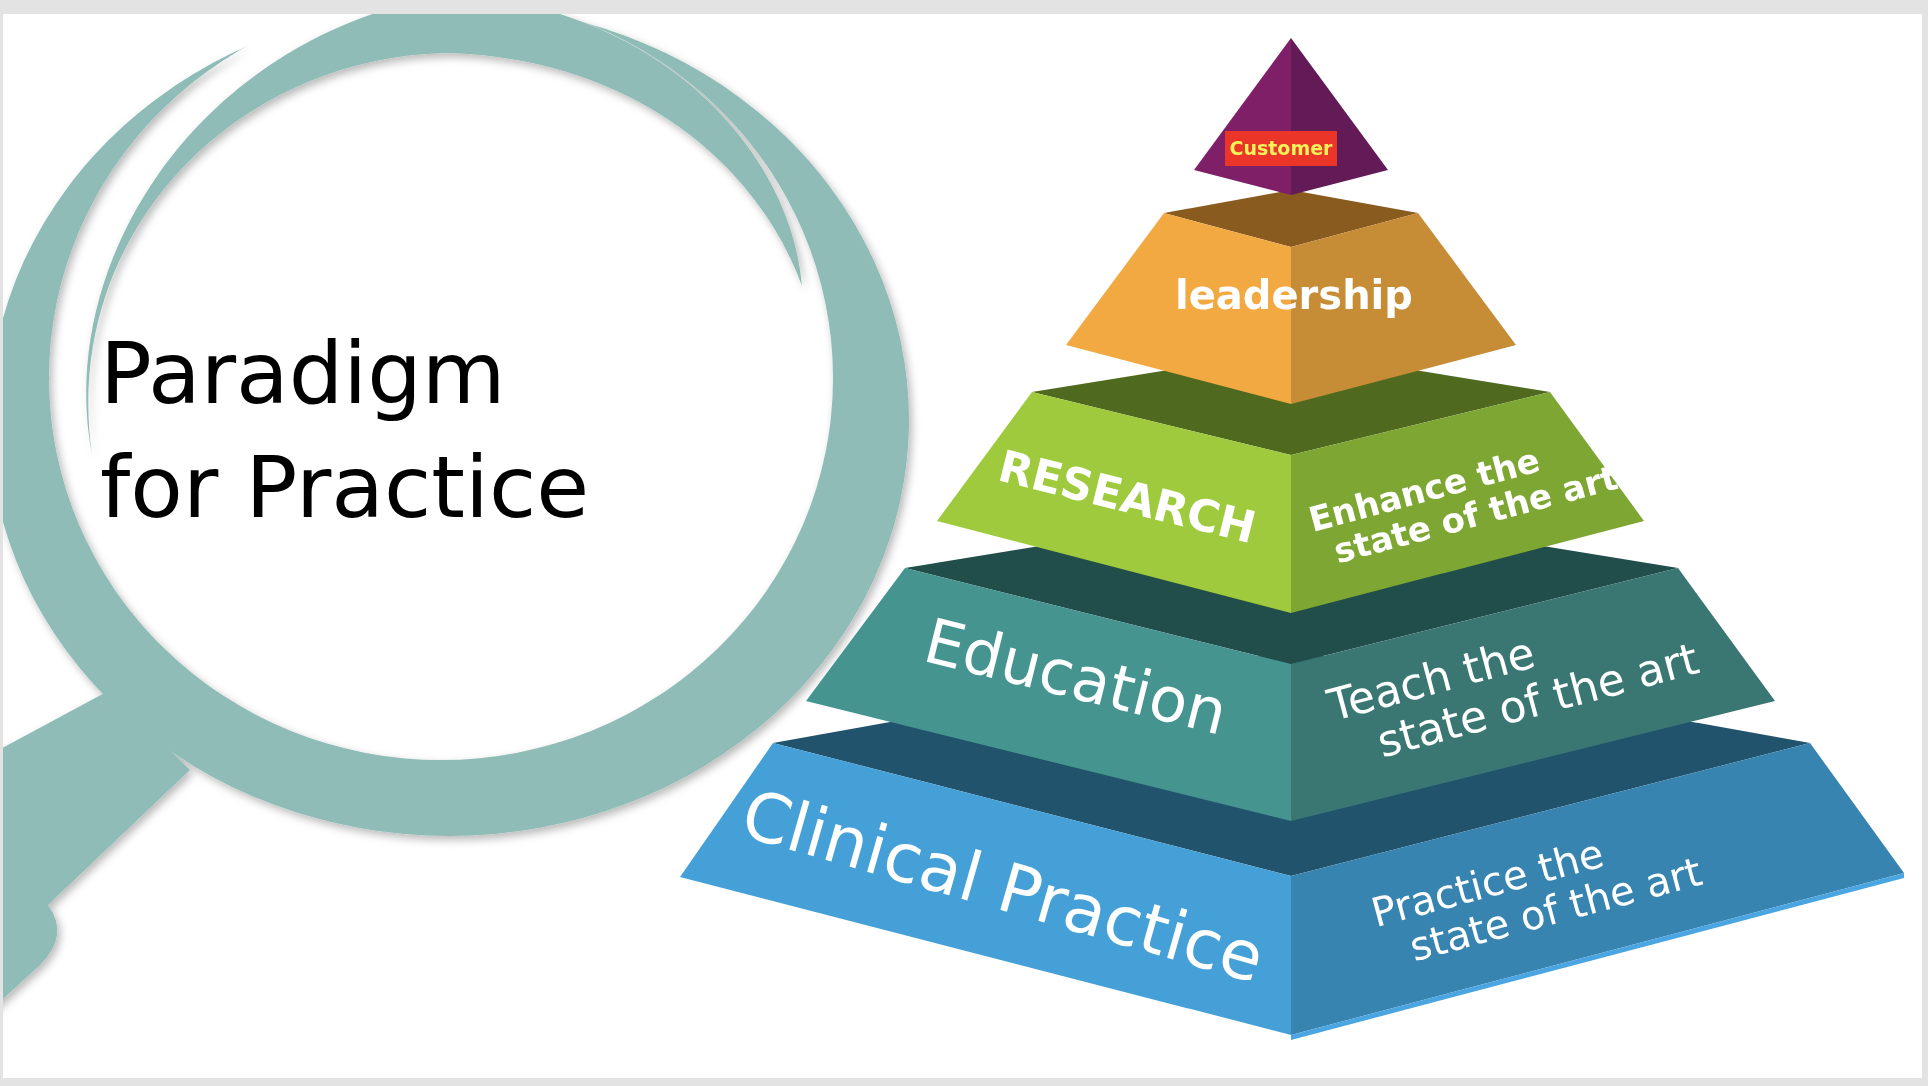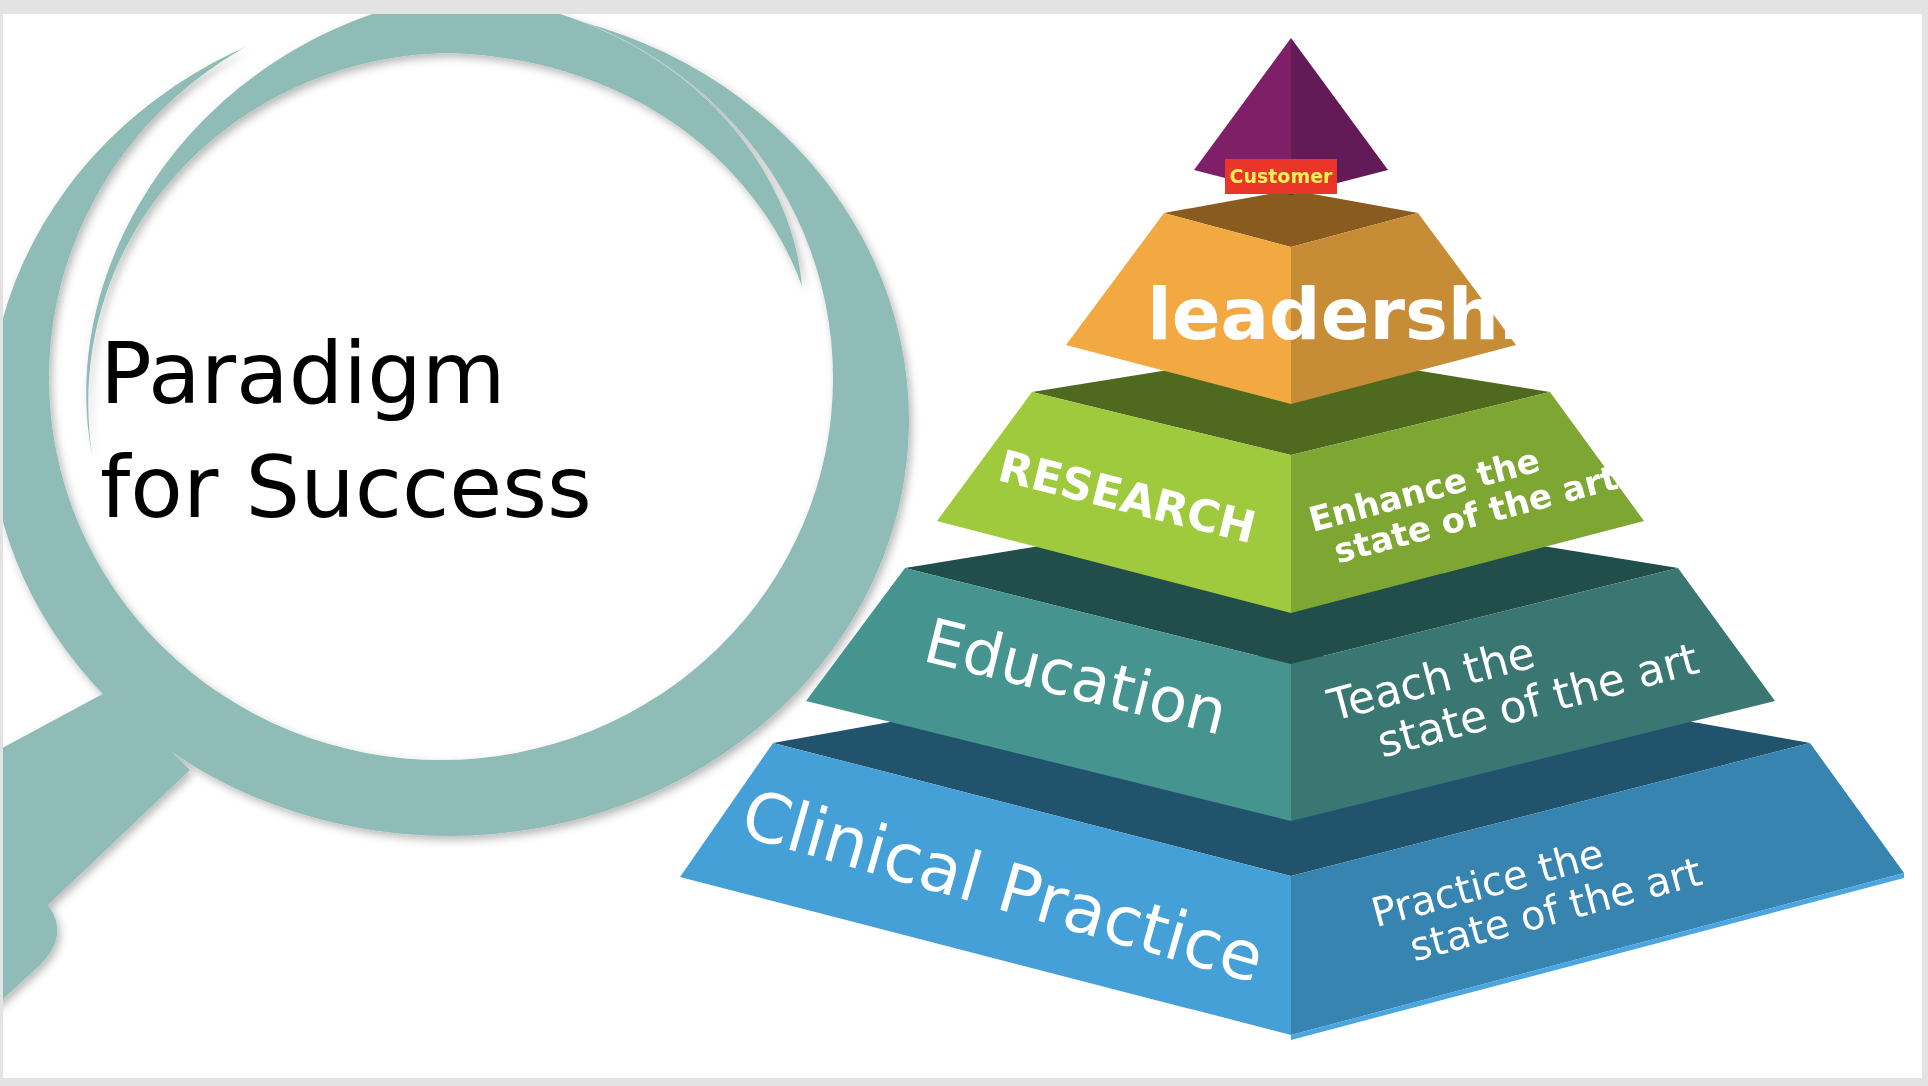--- a/index.html
+++ b/index.html
@@ -4,21 +4,21 @@
 <style>
   html, body { margin: 0; padding: 0; background: #e3e3e3; }
   body { width: 1928px; height: 1086px; position: relative; overflow: hidden; font-family: "DejaVu Sans", "Liberation Sans", sans-serif; }
   .slide { position: absolute; left: 3px; top: 14px; width: 1919px; height: 1064px; background: #ffffff; overflow: hidden; }
   .gfx { position: absolute; left: 0; top: 0; }
   .title { position: absolute; left: 100px; top: 300px; width: 582px; text-align: left; color: #000; font-family: "DejaVu Sans", sans-serif; font-size: 86px; line-height: 114px; }
   .title span { display: block; }
   .lbl { position: absolute; color: #fff; white-space: nowrap; transform-origin: 0 0; font-family: "DejaVu Sans", sans-serif; }
   .bold { font-weight: bold; }
   .sub { line-height: 1.08; }
-  .customer { position: absolute; left: 1222px; top: 117px; width: 112px; height: 35px; background: #ea3528; color: #f6f25a; font-weight: bold; font-size: 19px; line-height: 35px; text-align: center; font-family: "DejaVu Sans", sans-serif; margin-top: 28px; }
+  .customer { position: absolute; left: 1222px; top: 117px; width: 112px; height: 35px; background: #ea3528; color: #f6f25a; font-weight: bold; font-size: 19px; line-height: 35px; text-align: center; font-family: "DejaVu Sans", sans-serif; }
 </style>
 </head>
 <body>
 
 <div class="slide">
 
   <svg class="gfx" width="1919" height="1064" viewBox="3 14 1919 1064">
     <defs>
       <filter id="sh" x="-10%" y="-10%" width="130%" height="130%">
         <feDropShadow dx="3" dy="4" stdDeviation="4" flood-color="#000" flood-opacity="0.28"></feDropShadow>
@@ -65,26 +65,26 @@
     </g>
 
     <g>
       <polygon points="1291,38 1291,195 1194,170" fill="#7e1f68"></polygon>
       <polygon points="1291,38 1388,170 1291,195" fill="#631b58"></polygon>
     </g>
   </svg>
 
   <div class="title" style="left:97px; top:302px;">
     <span>Paradigm</span>
-    <span>for Success</span>
+    <span>for Practice</span>
   </div>
 
   <div class="customer">Customer</div>
 
-  <div class="lbl bold" style="left:1144px; top:258px; font-size:72px;">leadership</div>
+  <div class="lbl bold" style="left:1172px; top:258px; font-size:40px;">leadership</div>
 
   <div class="lbl bold" style="left:1003px; top:426px; font-size:44px; transform: rotate(14deg);">RESEARCH</div>
   <div class="lbl bold sub" style="left:1298px; top:490px; font-size:34px; transform: rotate(-15deg);">
     <div style="padding-left:4px;">Enhance the</div>
     <div style="padding-left:20px;">state of the art</div>
   </div>
 
   <div class="lbl" style="left:932px; top:590px; font-size:62px; transform: rotate(14deg);">Education</div>
   <div class="lbl sub" style="left:1318px; top:670px; font-size:44px; transform: rotate(-15deg);">
     <div style="padding-left:2px;">Teach the</div>

